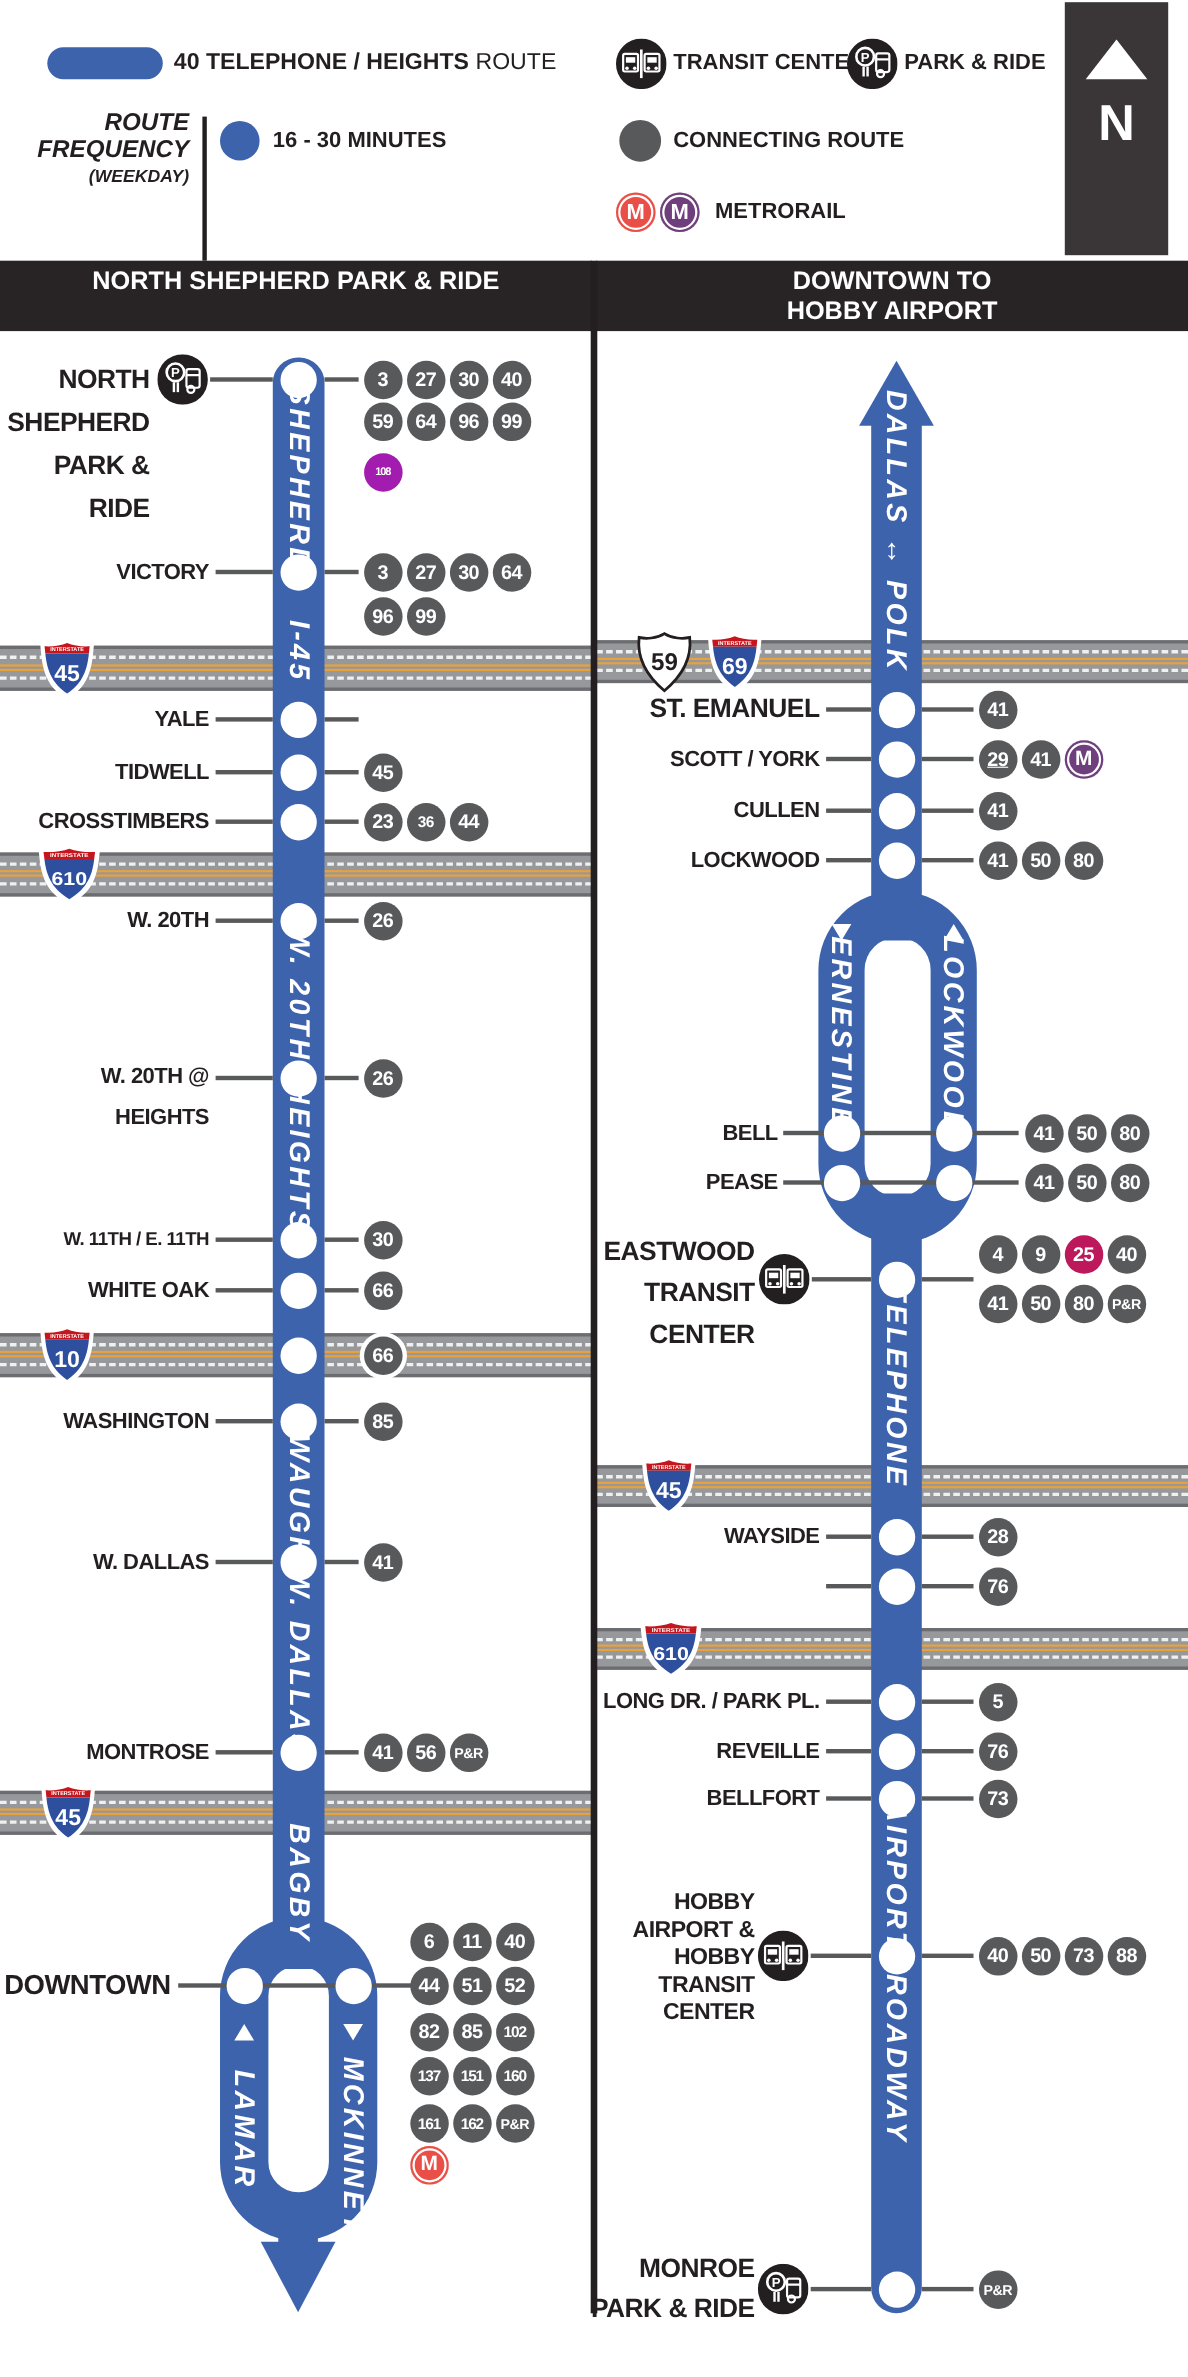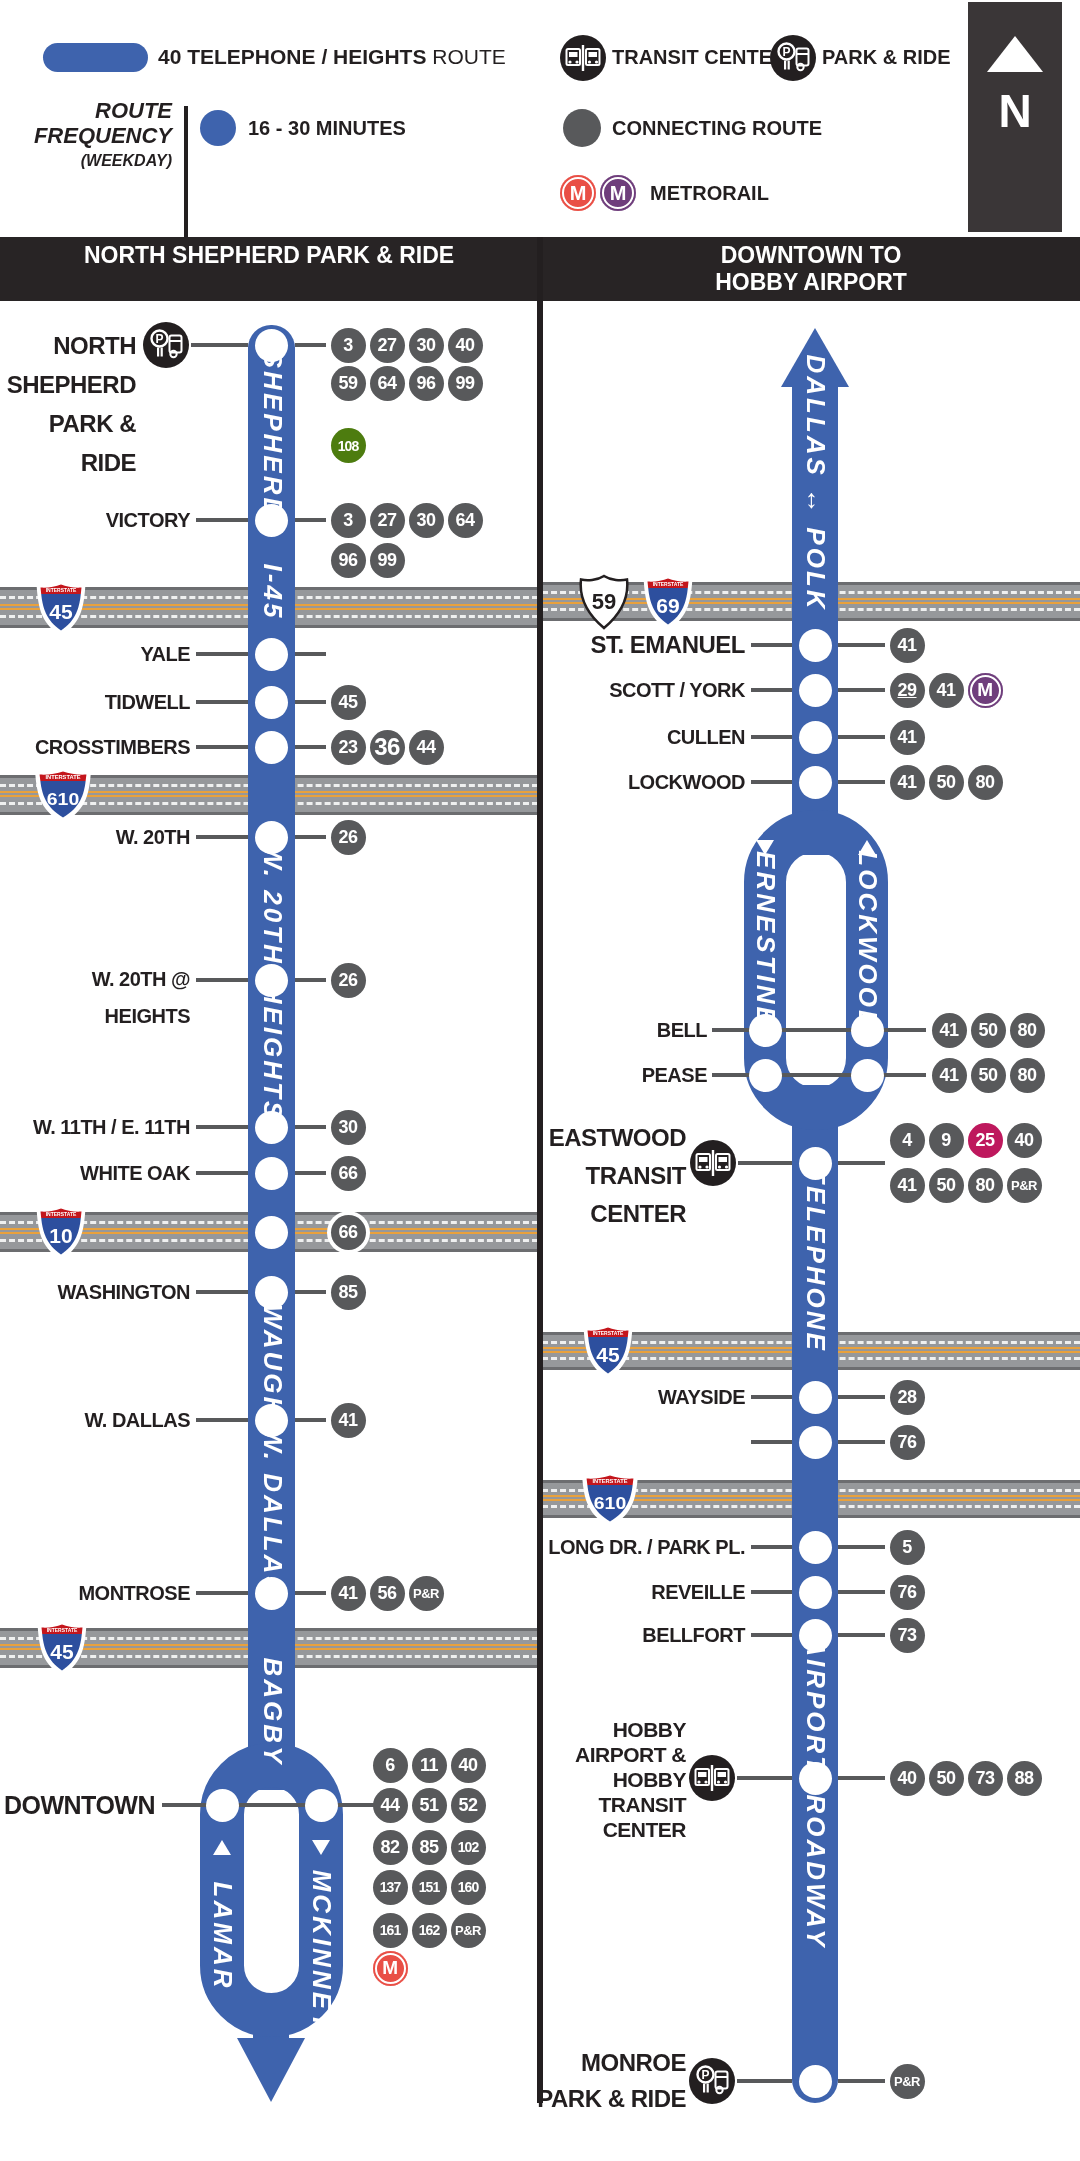--- a/index.html
+++ b/index.html
@@ -193,21 +193,21 @@
       <div>RIDE</div>
     </div>
     <div style="position: absolute; left: 330.5px; top: 327.5px; width: 35px; height: 35px; border-radius: 50%; display: flex; align-items: center; justify-content: center; font-weight: bold; color: rgb(255, 255, 255); z-index: 5; letter-spacing: -0.5px; background: rgb(88, 89, 91); font-size: 18px;">3</div>
     <div style="position: absolute; left: 369.5px; top: 327.5px; width: 35px; height: 35px; border-radius: 50%; display: flex; align-items: center; justify-content: center; font-weight: bold; color: rgb(255, 255, 255); z-index: 5; letter-spacing: -0.5px; background: rgb(88, 89, 91); font-size: 18px;">27</div>
     <div style="position: absolute; left: 408.5px; top: 327.5px; width: 35px; height: 35px; border-radius: 50%; display: flex; align-items: center; justify-content: center; font-weight: bold; color: rgb(255, 255, 255); z-index: 5; letter-spacing: -0.5px; background: rgb(88, 89, 91); font-size: 18px;">30</div>
     <div style="position: absolute; left: 447.5px; top: 327.5px; width: 35px; height: 35px; border-radius: 50%; display: flex; align-items: center; justify-content: center; font-weight: bold; color: rgb(255, 255, 255); z-index: 5; letter-spacing: -0.5px; background: rgb(88, 89, 91); font-size: 18px;">40</div>
     <div style="position: absolute; left: 330.5px; top: 365.5px; width: 35px; height: 35px; border-radius: 50%; display: flex; align-items: center; justify-content: center; font-weight: bold; color: rgb(255, 255, 255); z-index: 5; letter-spacing: -0.5px; background: rgb(88, 89, 91); font-size: 18px;">59</div>
     <div style="position: absolute; left: 369.5px; top: 365.5px; width: 35px; height: 35px; border-radius: 50%; display: flex; align-items: center; justify-content: center; font-weight: bold; color: rgb(255, 255, 255); z-index: 5; letter-spacing: -0.5px; background: rgb(88, 89, 91); font-size: 18px;">64</div>
     <div style="position: absolute; left: 408.5px; top: 365.5px; width: 35px; height: 35px; border-radius: 50%; display: flex; align-items: center; justify-content: center; font-weight: bold; color: rgb(255, 255, 255); z-index: 5; letter-spacing: -0.5px; background: rgb(88, 89, 91); font-size: 18px;">96</div>
     <div style="position: absolute; left: 447.5px; top: 365.5px; width: 35px; height: 35px; border-radius: 50%; display: flex; align-items: center; justify-content: center; font-weight: bold; color: rgb(255, 255, 255); z-index: 5; letter-spacing: -0.5px; background: rgb(88, 89, 91); font-size: 18px;">99</div>
-    <div style="position: absolute; left: 330.5px; top: 428px; width: 35px; height: 35px; border-radius: 50%; display: flex; align-items: center; justify-content: center; font-weight: bold; color: rgb(255, 255, 255); z-index: 5; letter-spacing: -1px; background: #4d7c0f; font-size: 14px;">108</div>
+    <div style="position: absolute; left: 330.5px; top: 412px; width: 35px; height: 35px; border-radius: 50%; display: flex; align-items: center; justify-content: center; font-weight: bold; color: rgb(255, 255, 255); z-index: 5; letter-spacing: -1px; background: #a21caf; font-size: 10px;">108</div>
     <div style="position: absolute; left: 196px; top: 518px; width: 52px; height: 4px; background: rgb(88, 89, 91); z-index: 3;"></div>
     <div style="position: absolute; left: 295px; top: 518px; width: 31px; height: 4px; background: rgb(88, 89, 91); z-index: 3;"></div>
     <div style="position: absolute; left: 255px; top: 503.5px; width: 33px; height: 33px; background: rgb(255, 255, 255); border-radius: 50%; z-index: 4;"></div>
     <div style="position: absolute; right: 890px; top: 520px; transform: translateY(-50%); text-align: right; font-weight: bold; font-size: 20px; line-height: 24px; color: rgb(35, 31, 32); letter-spacing: -0.5px; white-space: nowrap; z-index: 5;">
       <div>VICTORY</div>
     </div>
     <div style="position: absolute; left: 330.5px; top: 502.5px; width: 35px; height: 35px; border-radius: 50%; display: flex; align-items: center; justify-content: center; font-weight: bold; color: rgb(255, 255, 255); z-index: 5; letter-spacing: -0.5px; background: rgb(88, 89, 91); font-size: 18px;">3</div>
     <div style="position: absolute; left: 369.5px; top: 502.5px; width: 35px; height: 35px; border-radius: 50%; display: flex; align-items: center; justify-content: center; font-weight: bold; color: rgb(255, 255, 255); z-index: 5; letter-spacing: -0.5px; background: rgb(88, 89, 91); font-size: 18px;">27</div>
     <div style="position: absolute; left: 408.5px; top: 502.5px; width: 35px; height: 35px; border-radius: 50%; display: flex; align-items: center; justify-content: center; font-weight: bold; color: rgb(255, 255, 255); z-index: 5; letter-spacing: -0.5px; background: rgb(88, 89, 91); font-size: 18px;">30</div>
     <div style="position: absolute; left: 447.5px; top: 502.5px; width: 35px; height: 35px; border-radius: 50%; display: flex; align-items: center; justify-content: center; font-weight: bold; color: rgb(255, 255, 255); z-index: 5; letter-spacing: -0.5px; background: rgb(88, 89, 91); font-size: 18px;">64</div>
@@ -226,41 +226,41 @@
       <div>TIDWELL</div>
     </div>
     <div style="position: absolute; left: 330.5px; top: 684.5px; width: 35px; height: 35px; border-radius: 50%; display: flex; align-items: center; justify-content: center; font-weight: bold; color: rgb(255, 255, 255); z-index: 5; letter-spacing: -0.5px; background: rgb(88, 89, 91); font-size: 18px;">45</div>
     <div style="position: absolute; left: 196px; top: 745px; width: 52px; height: 4px; background: rgb(88, 89, 91); z-index: 3;"></div>
     <div style="position: absolute; left: 295px; top: 745px; width: 31px; height: 4px; background: rgb(88, 89, 91); z-index: 3;"></div>
     <div style="position: absolute; left: 255px; top: 730.5px; width: 33px; height: 33px; background: rgb(255, 255, 255); border-radius: 50%; z-index: 4;"></div>
     <div style="position: absolute; right: 890px; top: 747px; transform: translateY(-50%); text-align: right; font-weight: bold; font-size: 20px; line-height: 24px; color: rgb(35, 31, 32); letter-spacing: -0.5px; white-space: nowrap; z-index: 5;">
       <div>CROSSTIMBERS</div>
     </div>
     <div style="position: absolute; left: 330.5px; top: 729.5px; width: 35px; height: 35px; border-radius: 50%; display: flex; align-items: center; justify-content: center; font-weight: bold; color: rgb(255, 255, 255); z-index: 5; letter-spacing: -0.5px; background: rgb(88, 89, 91); font-size: 18px;">23</div>
-    <div style="position: absolute; left: 369.5px; top: 729.5px; width: 35px; height: 35px; border-radius: 50%; display: flex; align-items: center; justify-content: center; font-weight: bold; color: rgb(255, 255, 255); z-index: 5; letter-spacing: -0.5px; background: rgb(88, 89, 91); font-size: 24px;">36</div>
+    <div style="position: absolute; left: 369.5px; top: 729.5px; width: 35px; height: 35px; border-radius: 50%; display: flex; align-items: center; justify-content: center; font-weight: bold; color: rgb(255, 255, 255); z-index: 5; letter-spacing: -0.5px; background: rgb(88, 89, 91); font-size: 14px;">36</div>
     <div style="position: absolute; left: 408.5px; top: 729.5px; width: 35px; height: 35px; border-radius: 50%; display: flex; align-items: center; justify-content: center; font-weight: bold; color: rgb(255, 255, 255); z-index: 5; letter-spacing: -0.5px; background: rgb(88, 89, 91); font-size: 18px;">44</div>
     <div style="position: absolute; left: 196px; top: 835px; width: 52px; height: 4px; background: rgb(88, 89, 91); z-index: 3;"></div>
     <div style="position: absolute; left: 295px; top: 835px; width: 31px; height: 4px; background: rgb(88, 89, 91); z-index: 3;"></div>
     <div style="position: absolute; left: 255px; top: 820.5px; width: 33px; height: 33px; background: rgb(255, 255, 255); border-radius: 50%; z-index: 4;"></div>
     <div style="position: absolute; right: 890px; top: 837px; transform: translateY(-50%); text-align: right; font-weight: bold; font-size: 20px; line-height: 24px; color: rgb(35, 31, 32); letter-spacing: -0.5px; white-space: nowrap; z-index: 5;">
       <div>W. 20TH</div>
     </div>
     <div style="position: absolute; left: 330.5px; top: 819.5px; width: 35px; height: 35px; border-radius: 50%; display: flex; align-items: center; justify-content: center; font-weight: bold; color: rgb(255, 255, 255); z-index: 5; letter-spacing: -0.5px; background: rgb(88, 89, 91); font-size: 18px;">26</div>
     <div style="position: absolute; left: 196px; top: 978px; width: 52px; height: 4px; background: rgb(88, 89, 91); z-index: 3;"></div>
     <div style="position: absolute; left: 295px; top: 978px; width: 31px; height: 4px; background: rgb(88, 89, 91); z-index: 3;"></div>
     <div style="position: absolute; left: 255px; top: 963.5px; width: 33px; height: 33px; background: rgb(255, 255, 255); border-radius: 50%; z-index: 4;"></div>
     <div style="position: absolute; right: 890px; top: 998px; transform: translateY(-50%); text-align: right; font-weight: bold; font-size: 20px; line-height: 37px; color: rgb(35, 31, 32); letter-spacing: -0.5px; white-space: nowrap; z-index: 5;">
       <div>W. 20TH @</div>
       <div>HEIGHTS</div>
     </div>
     <div style="position: absolute; left: 330.5px; top: 962.5px; width: 35px; height: 35px; border-radius: 50%; display: flex; align-items: center; justify-content: center; font-weight: bold; color: rgb(255, 255, 255); z-index: 5; letter-spacing: -0.5px; background: rgb(88, 89, 91); font-size: 18px;">26</div>
     <div style="position: absolute; left: 196px; top: 1125px; width: 52px; height: 4px; background: rgb(88, 89, 91); z-index: 3;"></div>
     <div style="position: absolute; left: 295px; top: 1125px; width: 31px; height: 4px; background: rgb(88, 89, 91); z-index: 3;"></div>
     <div style="position: absolute; left: 255px; top: 1110.5px; width: 33px; height: 33px; background: rgb(255, 255, 255); border-radius: 50%; z-index: 4;"></div>
-    <div style="position: absolute; right: 890px; top: 1127px; transform: translateY(-50%); text-align: right; font-weight: bold; font-size: 20px; line-height: 24px; color: rgb(35, 31, 32); letter-spacing: -0.5px; white-space: nowrap; z-index: 5;">
+    <div style="position: absolute; right: 890px; top: 1127px; transform: translateY(-50%); text-align: right; font-weight: bold; font-size: 17px; line-height: 24px; color: rgb(35, 31, 32); letter-spacing: -0.5px; white-space: nowrap; z-index: 5;">
       <div>W. 11TH / E. 11TH</div>
     </div>
     <div style="position: absolute; left: 330.5px; top: 1109.5px; width: 35px; height: 35px; border-radius: 50%; display: flex; align-items: center; justify-content: center; font-weight: bold; color: rgb(255, 255, 255); z-index: 5; letter-spacing: -0.5px; background: rgb(88, 89, 91); font-size: 18px;">30</div>
     <div style="position: absolute; left: 196px; top: 1171px; width: 52px; height: 4px; background: rgb(88, 89, 91); z-index: 3;"></div>
     <div style="position: absolute; left: 295px; top: 1171px; width: 31px; height: 4px; background: rgb(88, 89, 91); z-index: 3;"></div>
     <div style="position: absolute; left: 255px; top: 1156.5px; width: 33px; height: 33px; background: rgb(255, 255, 255); border-radius: 50%; z-index: 4;"></div>
     <div style="position: absolute; right: 890px; top: 1173px; transform: translateY(-50%); text-align: right; font-weight: bold; font-size: 20px; line-height: 24px; color: rgb(35, 31, 32); letter-spacing: -0.5px; white-space: nowrap; z-index: 5;">
       <div>WHITE OAK</div>
     </div>
     <div style="position: absolute; left: 330.5px; top: 1155.5px; width: 35px; height: 35px; border-radius: 50%; display: flex; align-items: center; justify-content: center; font-weight: bold; color: rgb(255, 255, 255); z-index: 5; letter-spacing: -0.5px; background: rgb(88, 89, 91); font-size: 18px;">66</div>

